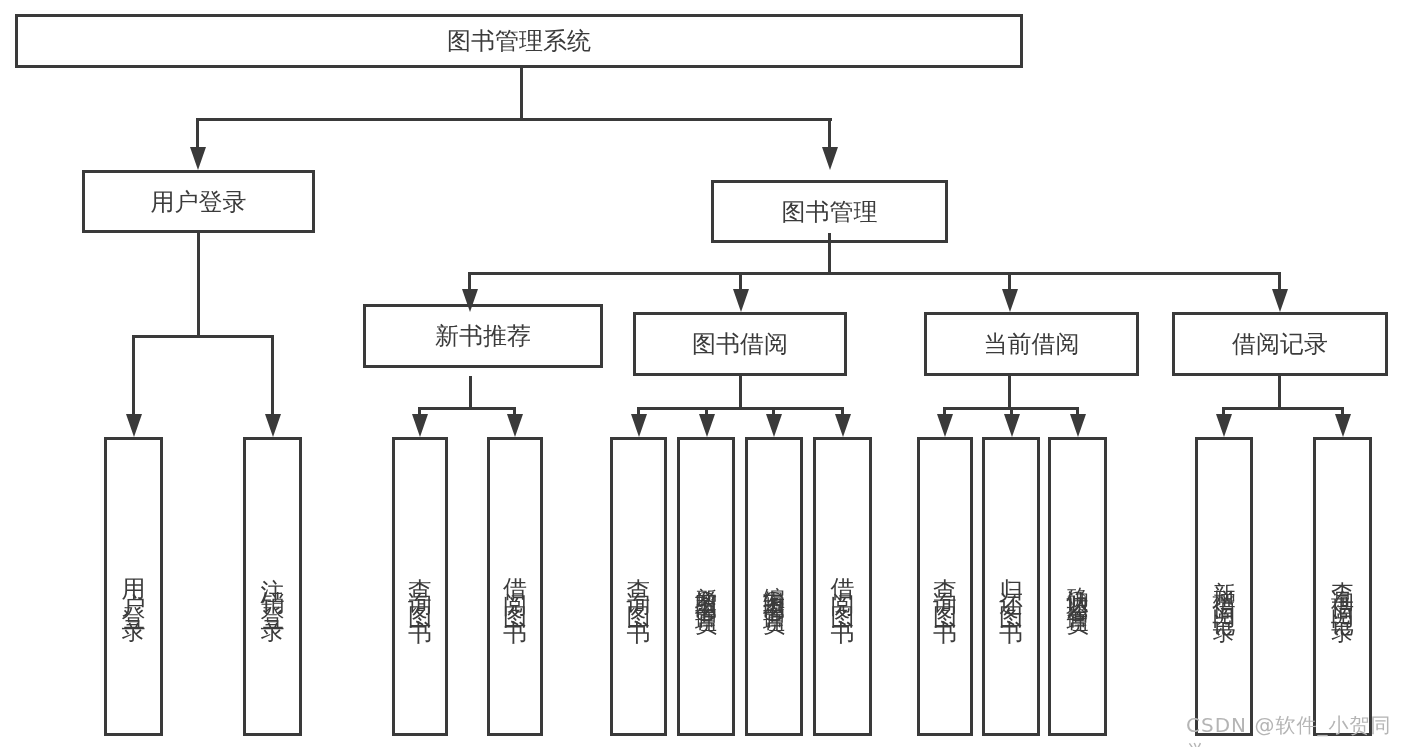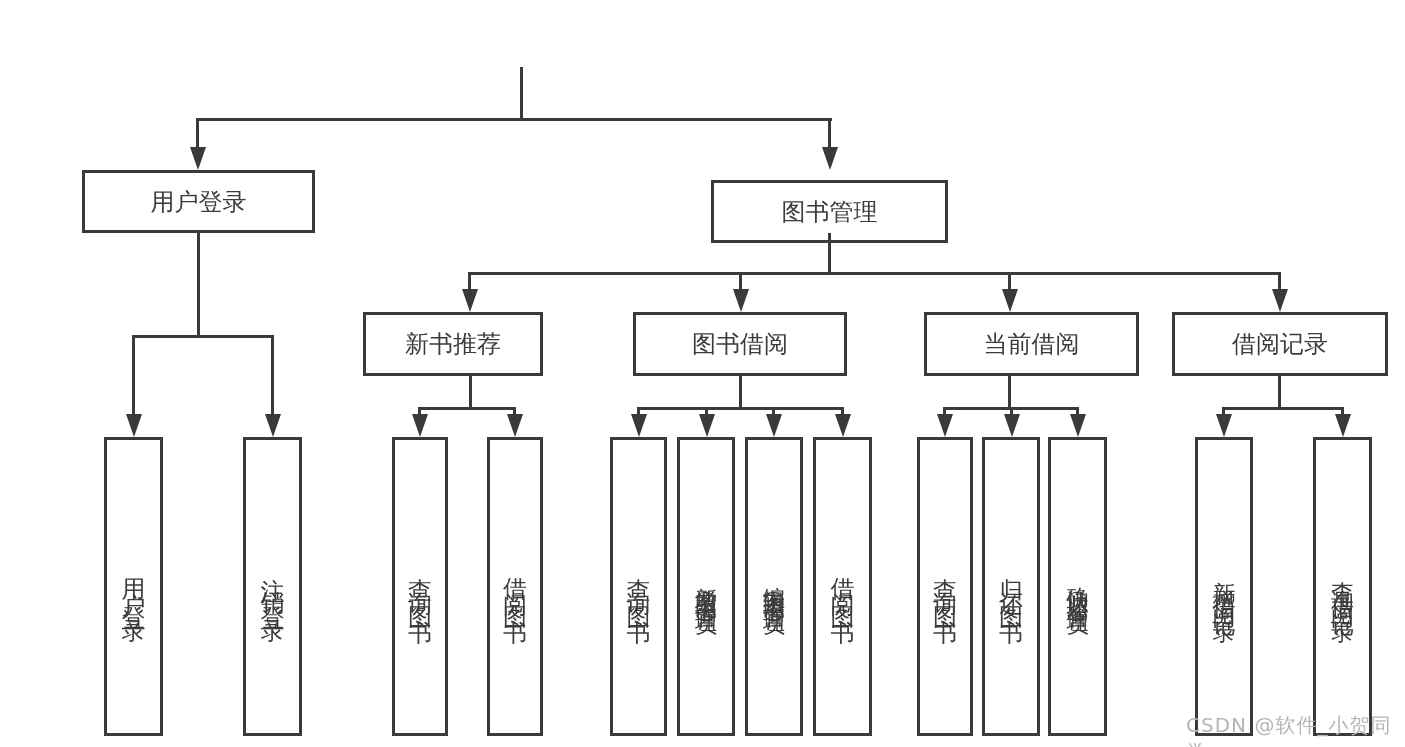--- a/index.html
+++ b/index.html
@@ -31,26 +31,27 @@
   .watermark{
     position:absolute;left:1186px;top:712px;z-index:5;
     color:#b5b5b5;font-size:20px;letter-spacing:1px;
   }
 </style>
 </head>
 <body>
 
 <div class="canvas">
 
+  <div class="node" style="left:15px;top:14px;width:1008px;height:54px;">图书管理系统</div>
 
   <div class="node" style="left:82px;top:170px;width:233px;height:63px;">用户登录</div>
 
   <div class="node" style="left:711px;top:180px;width:237px;height:63px;">图书管理</div>
 
-  <div class="node" style="left:363px;top:312px;width:180px;height:64px;text-align:right;">新书推荐</div>
+  <div class="node" style="left:363px;top:304px;width:240px;height:64px;text-align:right;">新书推荐</div>
 
   <div class="node" style="left:633px;top:312px;width:214px;height:64px;">图书借阅</div>
 
   <div class="node" style="left:924px;top:312px;width:215px;height:64px;">当前借阅</div>
 
   <div class="node" style="left:1172px;top:312px;width:216px;height:64px;">借阅记录</div>
 
   <div class="node vnode" style="left:104px;top:437px;width:59px;height:299px;">用户登录</div>
 
   <div class="node vnode" style="left:243px;top:437px;width:59px;height:299px;">注销登录</div>

